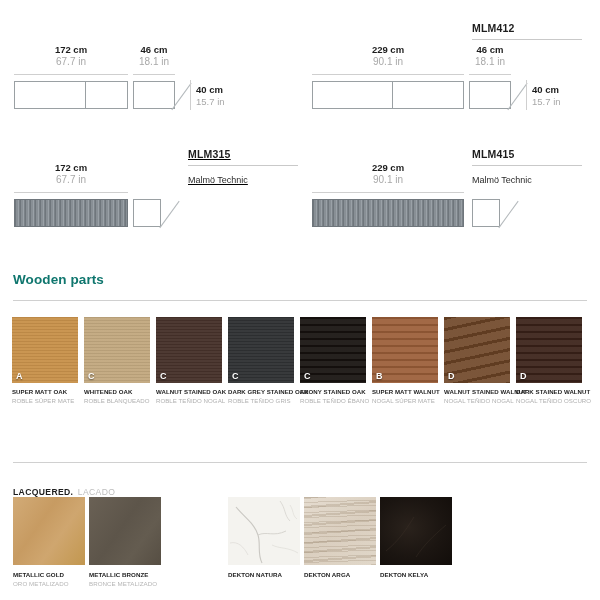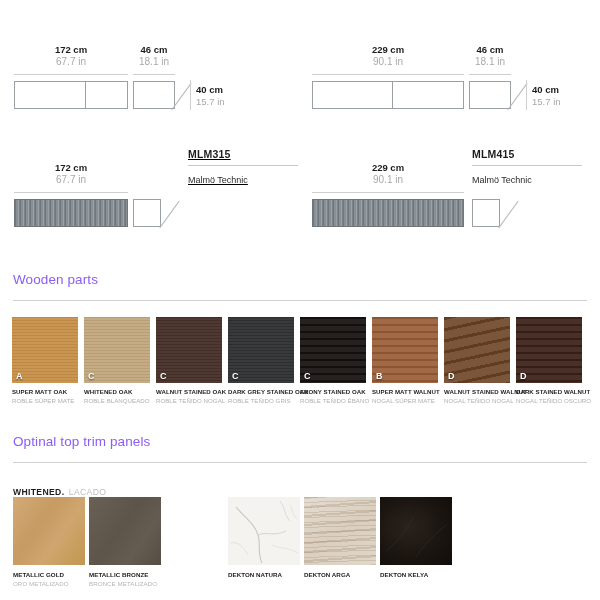--- a/index.html
+++ b/index.html
@@ -60,22 +60,22 @@
   .side-box {
     position: absolute; border: 1px solid #9aa0a3; background: #ffffff;
   }
   .slash {
     position: absolute; width: 1px; background: #b4b9bc;
     transform-origin: center;
   }
 
   
   .section-title {
-    position: absolute; font-size: 13.5px; font-weight: 400;
-    color: #8b5cf6; letter-spacing: .1px;
+    position: absolute; font-size: 13.5px; font-weight: 700;
+    color: #0f766e; letter-spacing: .1px;
   }
   .section-rule {
     position: absolute; height: 1px; background: #d0d0d0;
   }
 
   
   .swatch { position: absolute; }
   .chip {
     position: relative; width: 100%; height: 66px; overflow: hidden;
   }
@@ -166,20 +166,24 @@
       <div class="slash" style="left:181px;top:80px;height:33px;transform:rotate(36deg);"></div>
 
       <div class="vrule" style="left:190px;top:80px;height:30px;"></div>
       <div class="vdim" style="left:196px;top:84px;">
         <div class="cm">40 cm</div>
         <div class="in">15.7 in</div>
       </div>
     </div>
 
     <div class="diagram-cell" style="left:300px;top:0;width:300px;height:124px;">
+      <div class="model-head" style="left:172px;top:22px;">
+        <div class="model-name">MLM412</div>
+        <div class="model-rule"></div>
+      </div>
 
       <div class="dim" style="left:12px;top:44px;width:152px;">
         <div class="cm">229 cm</div>
         <div class="in">90.1 in</div>
       </div>
       <div class="dim-rule" style="left:12px;top:74px;width:152px;"></div>
 
       <div class="dim" style="left:169px;top:44px;width:42px;">
         <div class="cm">46 cm</div>
         <div class="in">18.1 in</div>
@@ -309,25 +313,24 @@
     <div class="swatch" style="left:516px;top:317px;width:66px;">
       <div class="chip" style="background:#3a2118;">
         <div class="grain-wide"></div>
         <span class="badge">D</span>
       </div>
       <div class="sw-en">DARK STAINED WALNUT</div>
       <div class="sw-es">NOGAL TEÑIDO OSCURO</div>
     </div>
   </div>
 
-  <div class="section-title" style="left:13px;top:434px;">Optinal top trim panels</div>
   <div class="section-rule" style="left:13px;top:462px;width:574px;"></div>
 
   <div class="group-head" style="left:13px;top:481px;">
-    <span class="en">WHITENED.</span>
+    <span class="en">LACQUERED.</span>
     <span class="es">LACADO</span>
   </div>
 
   <div class="swatch" style="left:13px;top:497px;width:72px;">
     <div class="trim-chip" style="background:linear-gradient(125deg,#d2ab77 0%,#c79b62 38%,#cfa66f 62%,#c2974f 100%);"></div>
     <div class="trim-en">METALLIC GOLD</div>
     <div class="trim-es">ORO METALIZADO</div>
   </div>
 
   <div class="swatch" style="left:89px;top:497px;width:72px;">

